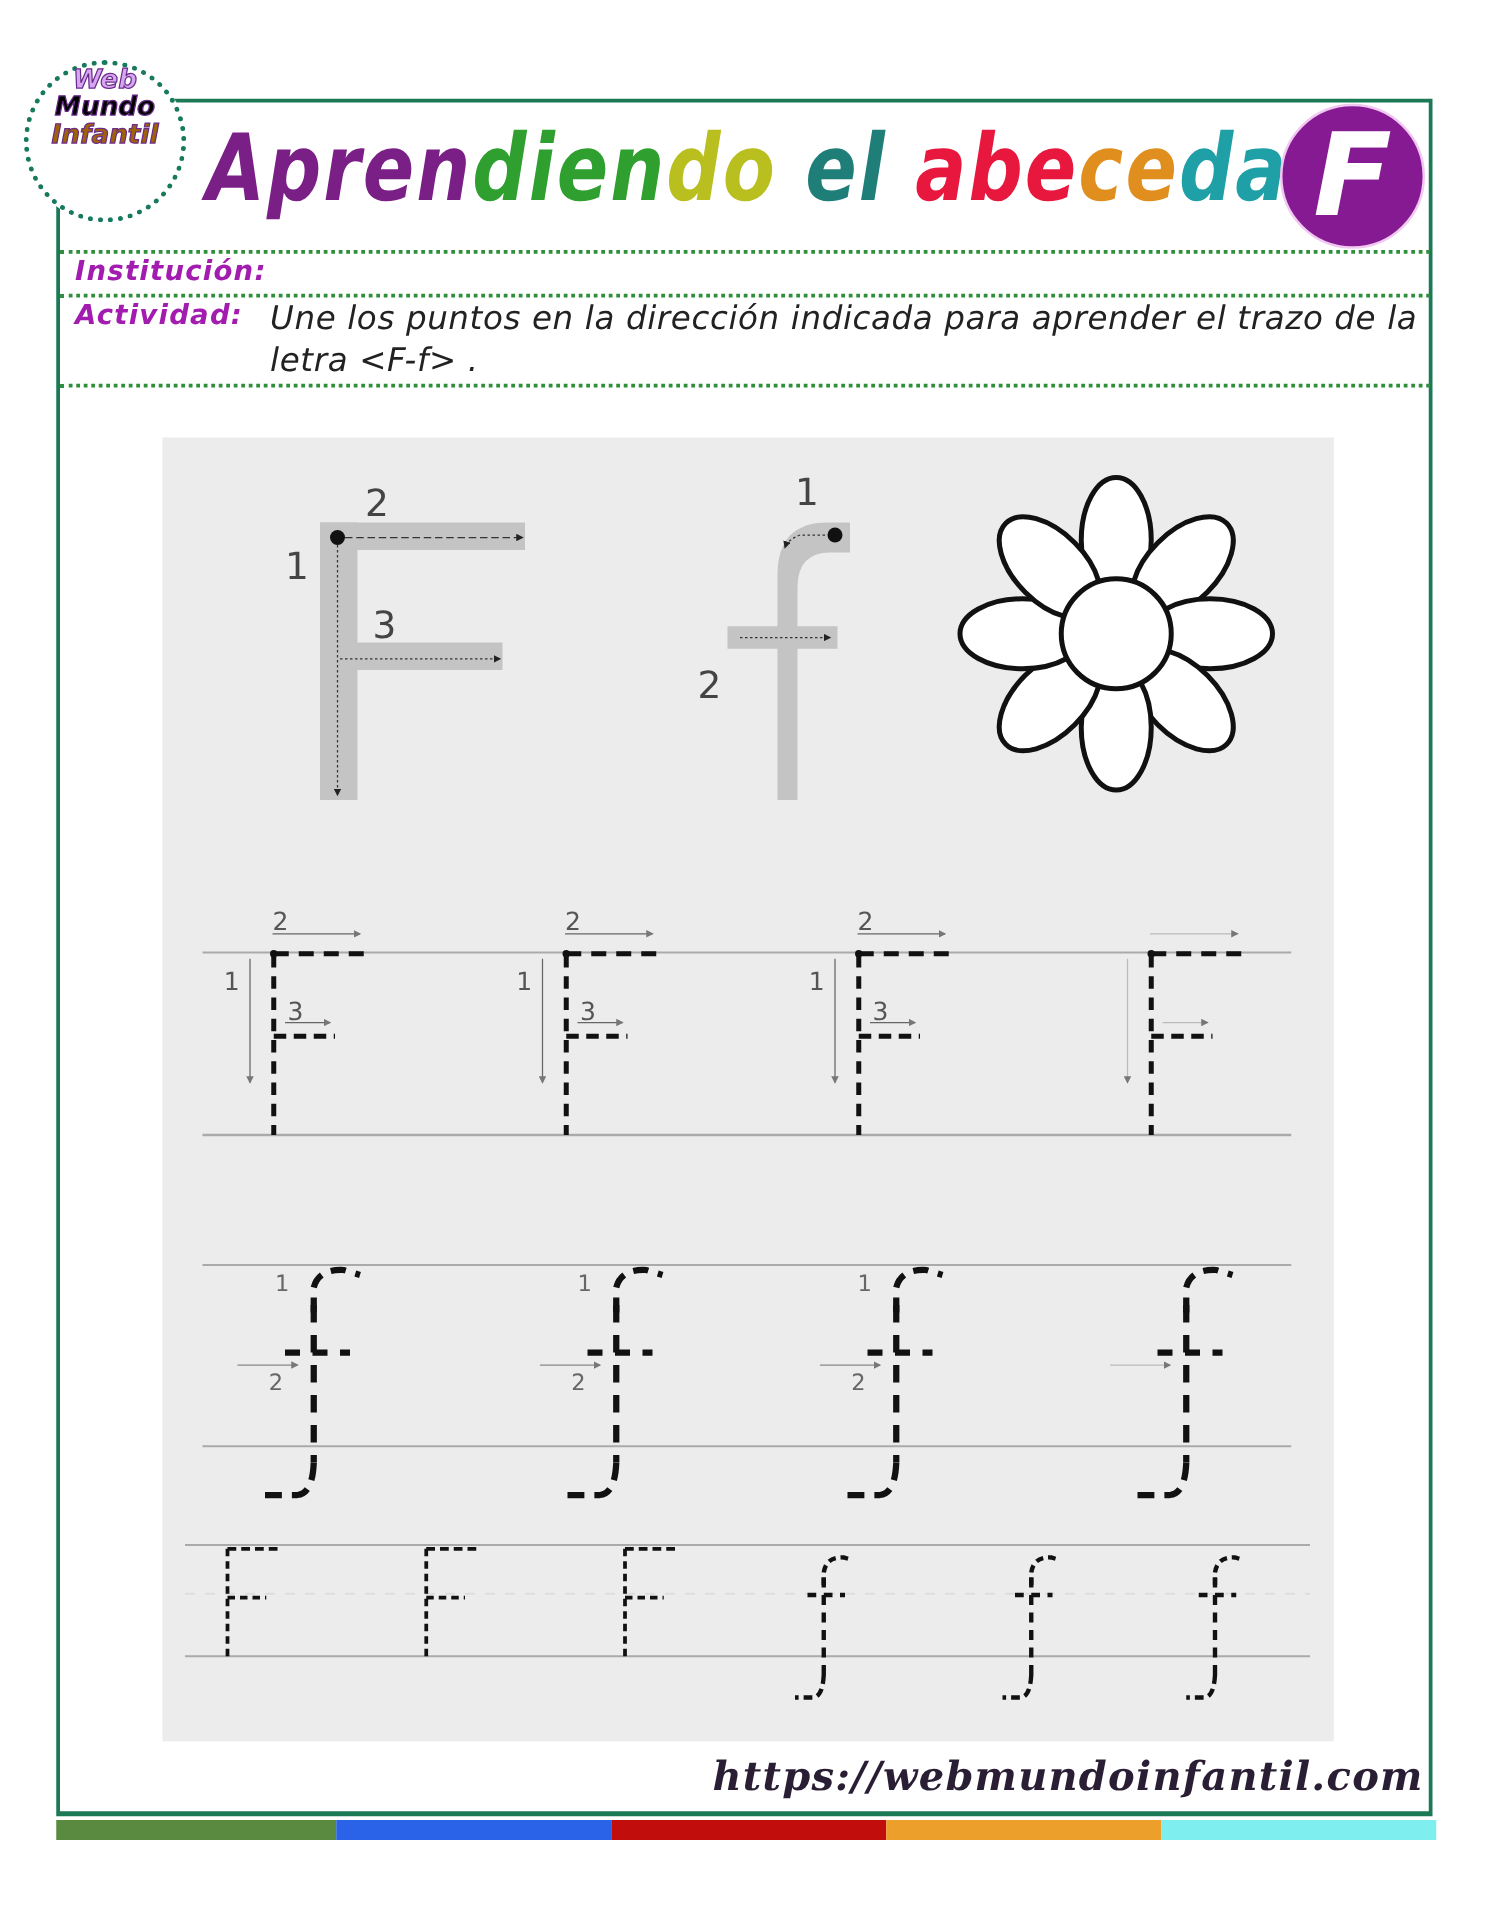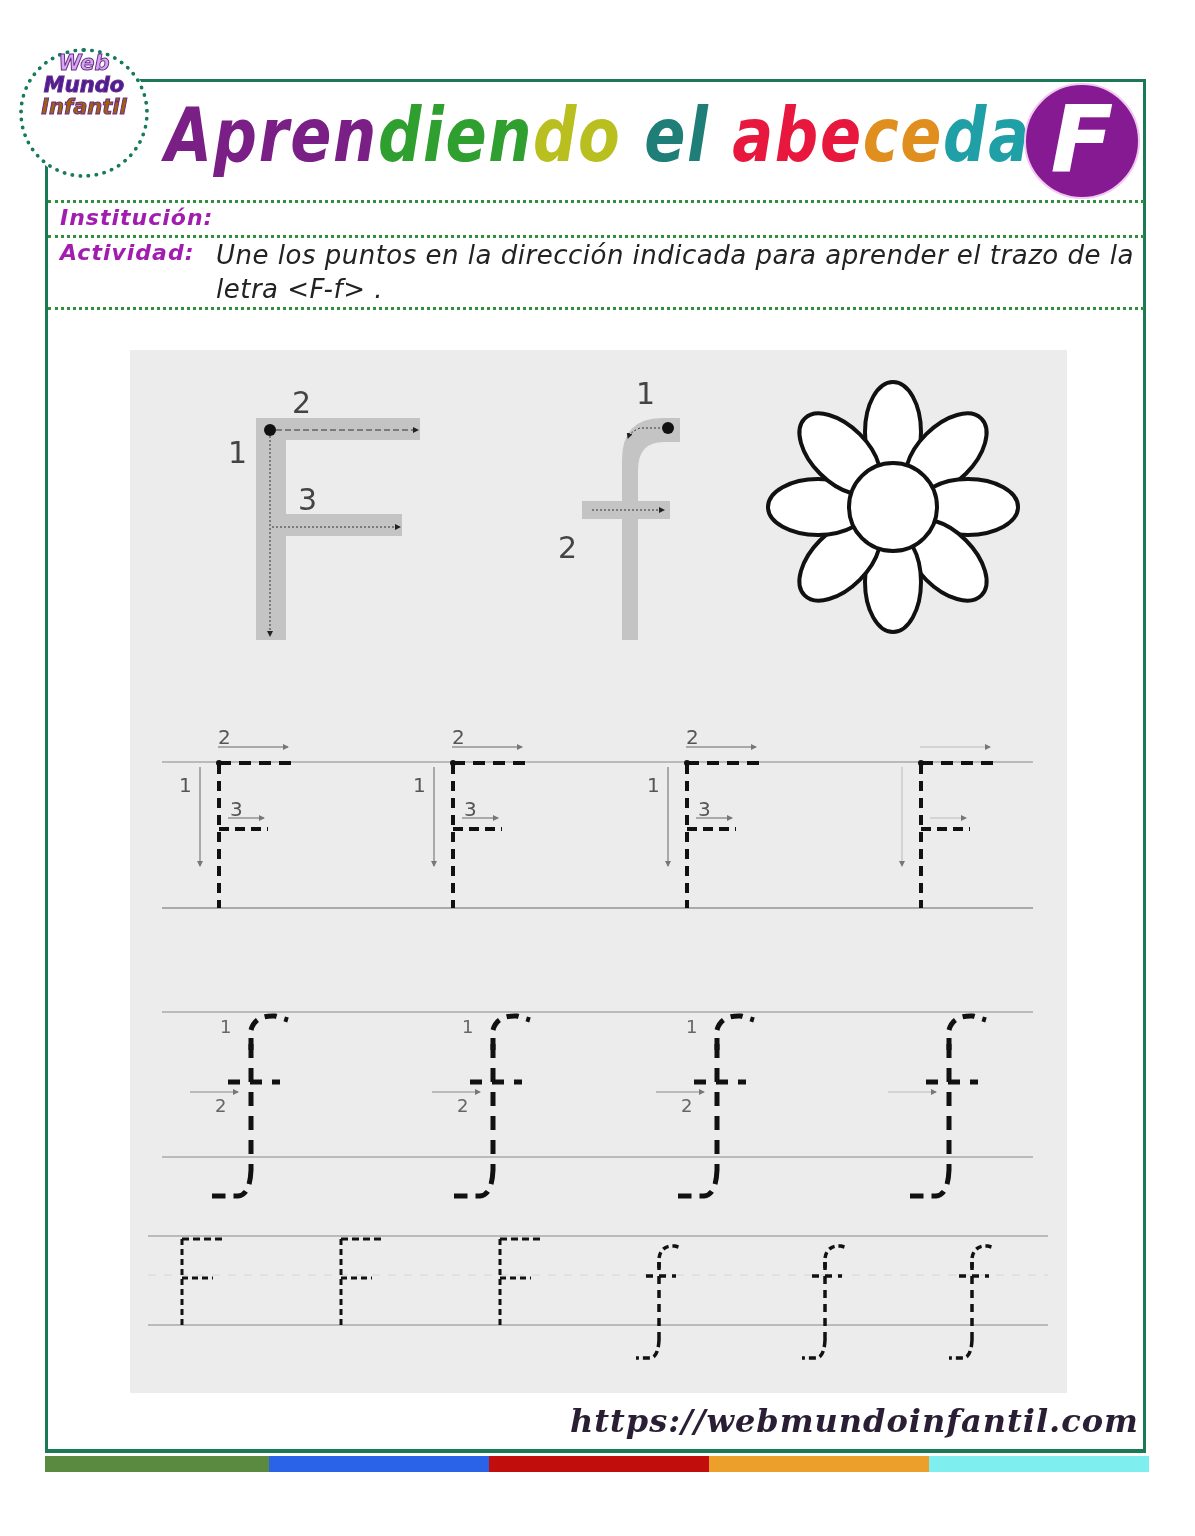--- a/index.html
+++ b/index.html
@@ -1,21 +1,21 @@
 <!DOCTYPE html>
 <html><head>
 <meta charset="utf-8">
 <style>
   html,body{margin:0;padding:0;background:#fff;}
   body{width:1195px;height:1536px;position:relative;overflow:hidden;font-family:"DejaVu Sans",sans-serif;}
   .frame{position:absolute;left:45px;top:79px;width:1101px;height:1374px;border:3px solid #1b7a55;border-bottom-width:4px;box-sizing:border-box;}
   .logo{position:absolute;left:19px;top:48px;width:130px;height:130px;border-radius:50%;border:4px dotted #177a5e;background:#fff;box-sizing:border-box;display:flex;flex-direction:column;align-items:center;justify-content:flex-start;z-index:3;}
   .logo span{font-family:"DejaVu Sans",sans-serif;font-weight:bold;font-style:italic;font-size:21px;line-height:22px;-webkit-text-stroke:1px #6a2b8a;color:#fff;}
   .logo .l1{color:#d6a7f0;}
-  .logo .l2{color:#4c1d95;}
+  .logo .l2{color:#000000;}
   .logo .l3{color:#a16207;}
   .title{position:absolute;left:165px;top:92px;height:100px;font-family:"DejaVu Sans",sans-serif;font-weight:bold;font-style:italic;font-size:74px;letter-spacing:2px;white-space:nowrap;transform:scaleX(0.82);transform-origin:left top;}
   .badge{position:absolute;left:1024px;top:83px;width:116px;height:116px;border-radius:50%;background:#861a93;border:2px solid #f0c8f0;display:flex;align-items:center;justify-content:center;z-index:3;box-sizing:border-box;}
   .badge span{color:#fff;font-family:"DejaVu Sans",sans-serif;font-style:italic;font-size:92px;font-weight:bold;line-height:1;}
   .fields{position:absolute;left:48px;top:200px;width:1096px;}
   .fieldrow{position:relative;border-top:3px dotted #2f8f3a;box-sizing:border-box;}
   .fieldrow.last{border-bottom:3px dotted #2f8f3a;}
   .flabel{position:absolute;left:12px;font-family:"DejaVu Sans",sans-serif;font-style:italic;font-weight:bold;color:#a21caf;font-size:22px;letter-spacing:1px;}
   .fvalue{position:absolute;left:168px;right:10px;font-family:"DejaVu Sans",sans-serif;font-style:italic;color:#222;font-size:25px;line-height:34px;letter-spacing:0.5px;}
   .panel{position:absolute;left:130px;top:350px;width:937px;height:1043px;background:#ececec;}

